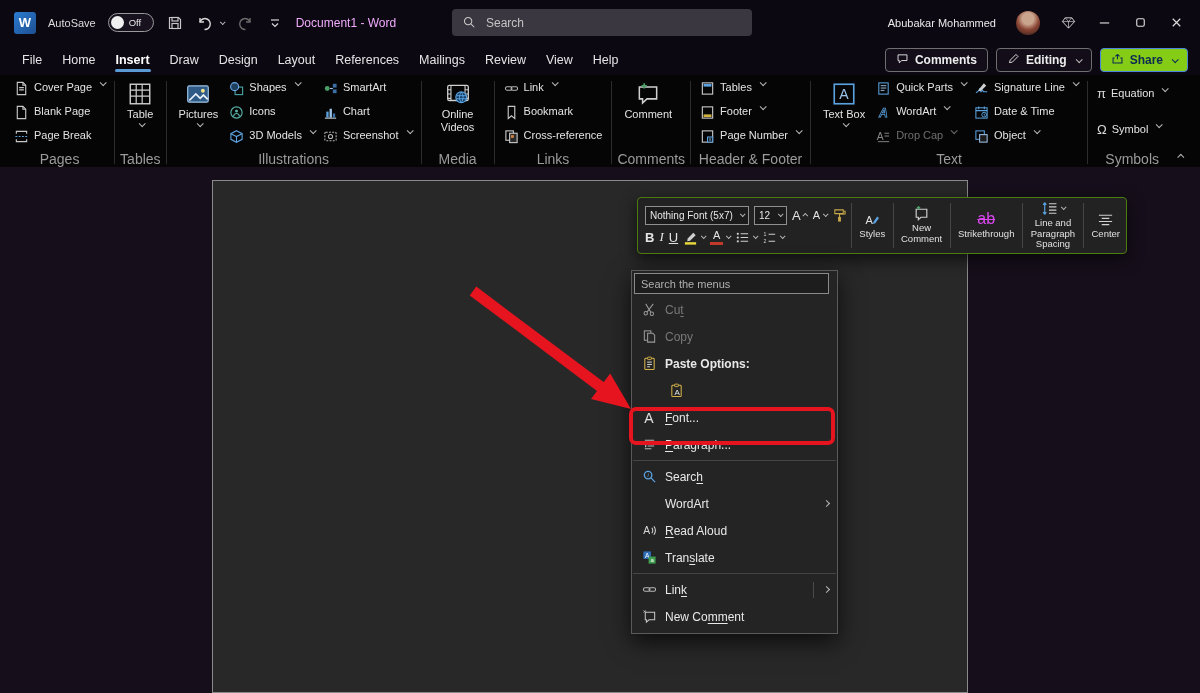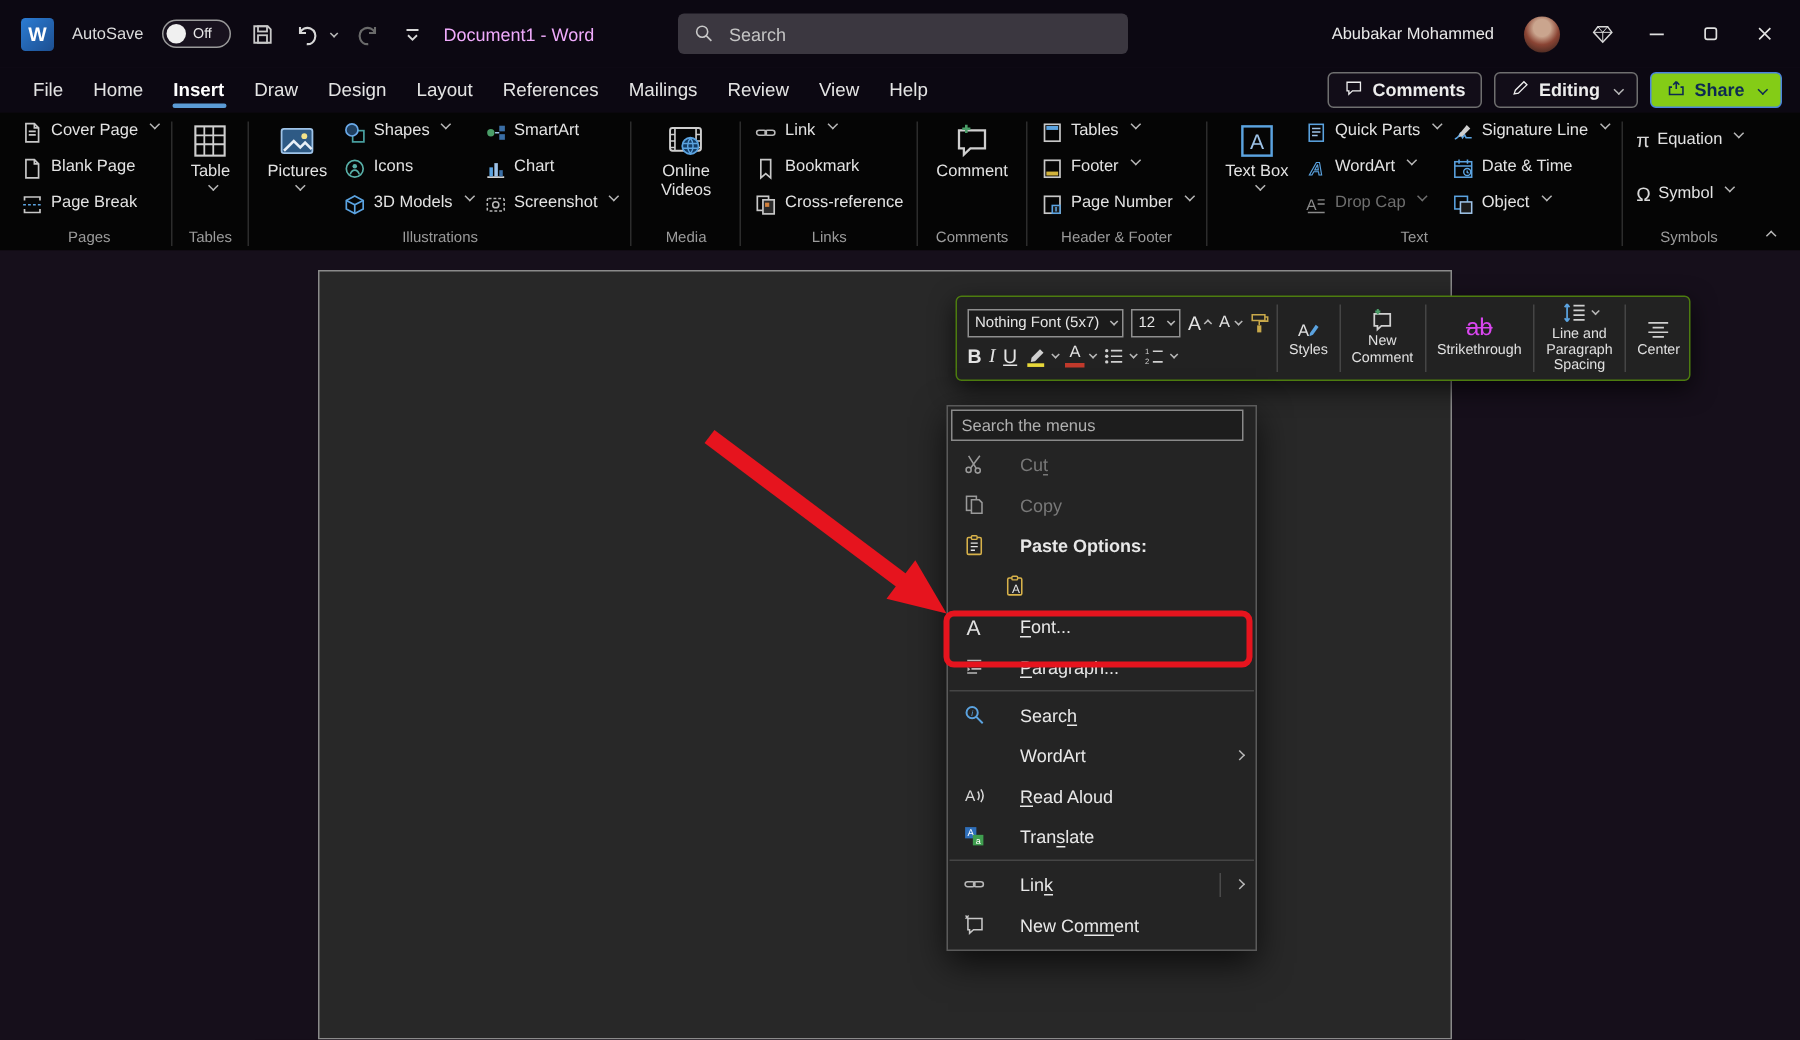--- a/index.html
+++ b/index.html
@@ -51,21 +51,21 @@
   .chev.navy { border-color:#0d2a52; }
   .chev.right { transform:rotate(-45deg); }
   .chev.up { transform:rotate(225deg) translateY(-1px); }
   .chev.xs { width:4px; height:4px; }
 
   
   .ribbon { position:absolute; left:0; top:75px; width:1200px; height:92px; background:#050505;
     display:flex; align-items:stretch; padding:3px 6px 0 10px; }
   .rgroup { display:flex; flex-direction:column; }
   .ritems { flex:1; display:flex; align-items:stretch; }
-  .rlabel { height:15px; font-size:10px; color:#9b9b9b; text-align:center; line-height:14px; white-space:nowrap; }
+  .rlabel { height:15px; font-size:14px; color:#9b9b9b; text-align:center; line-height:14px; white-space:nowrap; }
   .rcol { display:flex; flex-direction:column; justify-content:space-around; padding:1px 0; }
   .sitem { display:flex; align-items:flex-start; gap:5px; font-size:11px; color:#e3e3e3;
     white-space:nowrap; padding:0 4px; height:21px; }
   .sitem.disabled { color:#6f6f6f; }
   .sitem.disabled .chev { border-color:#6f6f6f; }
   .bitem { display:flex; flex-direction:column; align-items:center; gap:1px; font-size:11px;
     color:#e3e3e3; text-align:center; padding:3px 7px 0; line-height:1.2; }
   .bitem .bl { max-width:48px; }
   .vdiv { width:1px; background:#2c2c2c; margin:3px 5px; }
   .ic { display:inline-flex; align-items:center; justify-content:center; }
@@ -104,21 +104,21 @@
   .mb-cell .ic svg { width:17px; height:17px; }
   .mb-cell .ab { font-size:16px; color:#d946ef; text-decoration:line-through; }
 
   
   .ctxmenu { position:absolute; left:631px; top:270px; width:207px; background:#242424;
     border:1px solid #5a5a5a; box-shadow:0 8px 22px rgba(0,0,0,.7); z-index:10; padding-bottom:3px; }
   .cm-search { display:block; width:195px; margin:2px; height:21px; background:#1d1d1d;
     border:1px solid #8a8a8a; color:#ddd; font-size:11px; padding:0 6px; outline:none; }
   .cm-search::placeholder { color:#b0b0b0; }
   .cm-item { display:flex; align-items:center; height:27px; padding:0 8px; font-size:12px;
-    color:#e8e8e8; gap:22px; }
+    color:#e8e8e8; gap:7px; }
   .cm-item.disabled { color:#787878; }
   .cm-item.bold { font-weight:bold; }
   .cm-ic { width:18px; display:flex; justify-content:center; flex:0 0 auto; }
   .cm-ic svg { width:15px; height:15px; }
   .cm-ic .bigA { font-size:14px; color:#e0e0e0; line-height:1; }
   .cm-right { margin-left:auto; display:flex; align-items:center; gap:7px; }
   .cm-vline { width:1px; height:16px; background:#4a4a4a; }
   .cm-sep { height:1px; background:#454545; margin:2px 1px; }
   .cm-paste-row { padding-left:35px; }
   u { text-underline-offset:2px; text-decoration-thickness:1px; }

